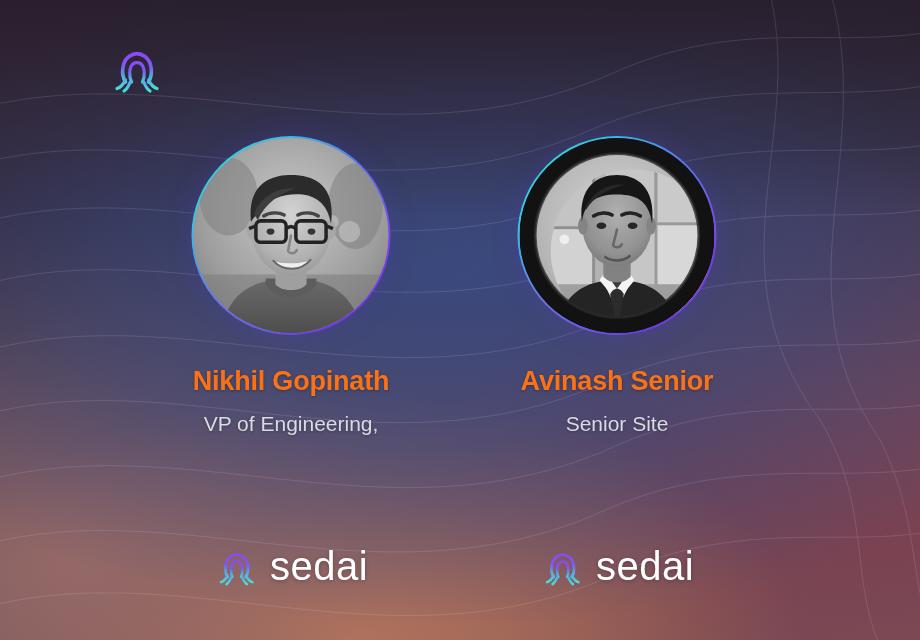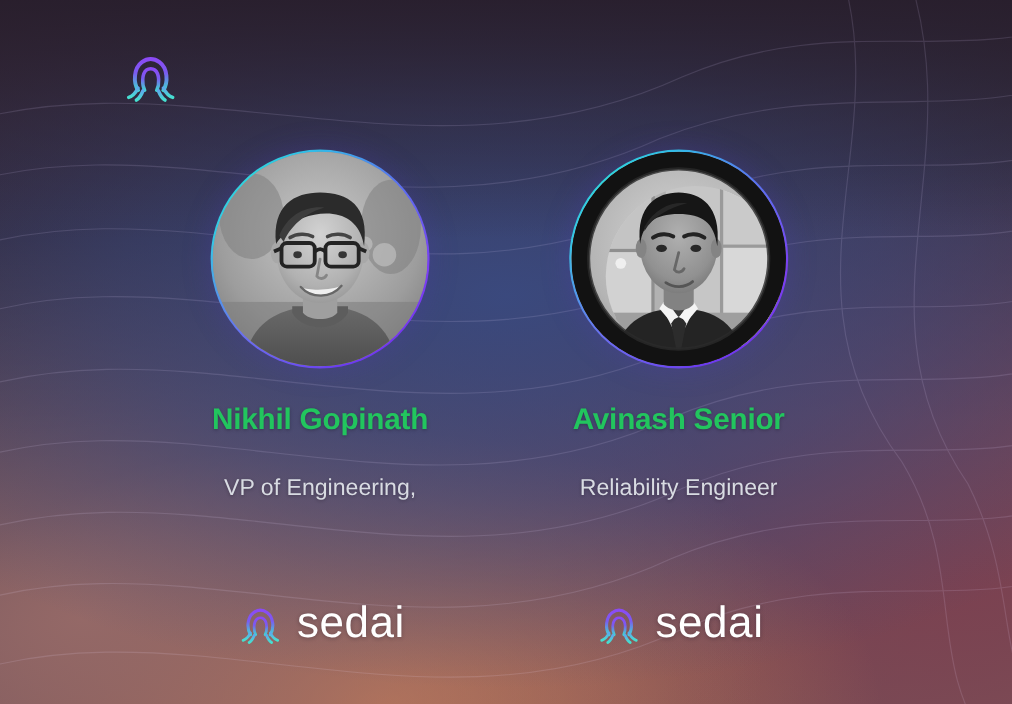--- a/index.html
+++ b/index.html
@@ -80,26 +80,26 @@
     filter:grayscale(1);
   }
   .avatar svg { display:block; width:100%; height:100%; }
 
   .speaker-name {
     position:absolute; top:366px; left:0; width:100%;
     text-align:center;
     font-size:27px;
     font-weight:bold;
     letter-spacing:-0.2px;
-    color:#22c55e;
+    color:#f97316;
     text-shadow:0 1px 3px rgba(20,14,26,0.35);
     white-space:nowrap;
   }
   .speaker-title {
-    position:absolute; top:430px; left:0; width:100%;
+    position:absolute; top:410px; left:0; width:100%;
     text-align:center;
     font-size:21px;
     line-height:28px;
     font-weight:normal;
     color:#d8dbe2;
     text-shadow:0 1px 3px rgba(20,14,26,0.30);
   }
 
   .footer-logo {
     position:absolute; top:544px; left:50%;
@@ -322,21 +322,21 @@
             </g>
 
             <circle cx="100" cy="100" r="92" fill="none" stroke="#121212" stroke-width="16"></circle>
             <circle cx="100" cy="100" r="84" fill="none" stroke="#2a2a2a" stroke-width="3" opacity=".8"></circle>
           </svg>
         </div>
       </div>
 
       <div class="speaker-name">Avinash Senior</div>
       <div class="speaker-title">
-        <div>Reliability Engineer</div>
+        <div>Senior Site</div>
       </div>
 
       <div class="footer-logo">
         <span>
           <svg class="logo-mark" viewBox="0 0 56 52" aria-hidden="true">
             <g fill="none" stroke-linecap="round">
               <path d="M17.5,40 C13,33 13.5,20 21,14.5 C26,10.8 32,10.8 37,14.5 C44.5,20 45,33 40.5,40" stroke="url(#lg-main)" stroke-width="3.6"></path>
               <path d="M23.5,40 C21,35 20.8,25 25.3,21.6 C27.2,20.2 30.8,20.2 32.7,21.6 C37.2,25 37,35 34.5,40" stroke="url(#lg-main)" stroke-width="3.2"></path>
               <path d="M28,24.5 L28,41.5" stroke="url(#lg-main)" stroke-width="3.2"></path>
               <path d="M17.5,38 C15,43 12.5,45.5 9,46.5" stroke="url(#lg-tent)" stroke-width="3.2"></path>

